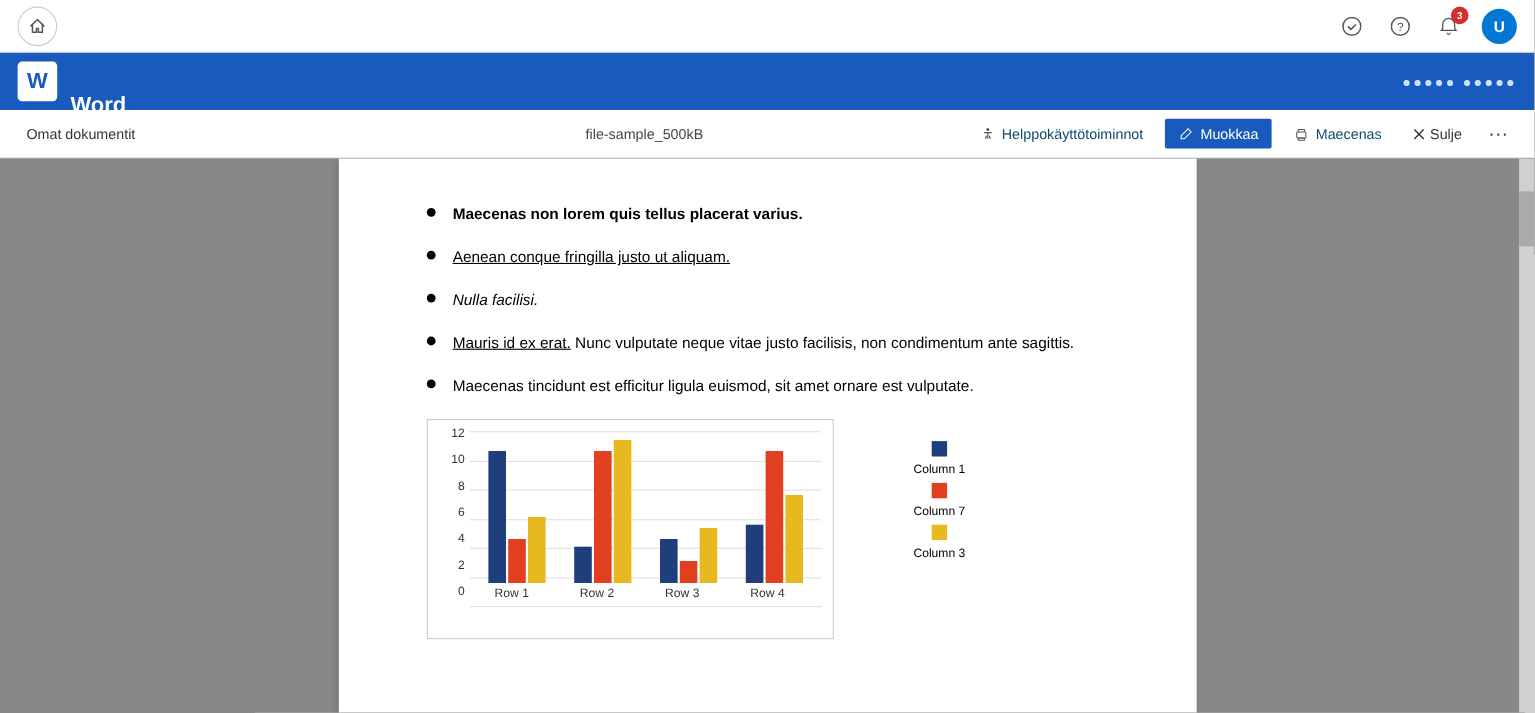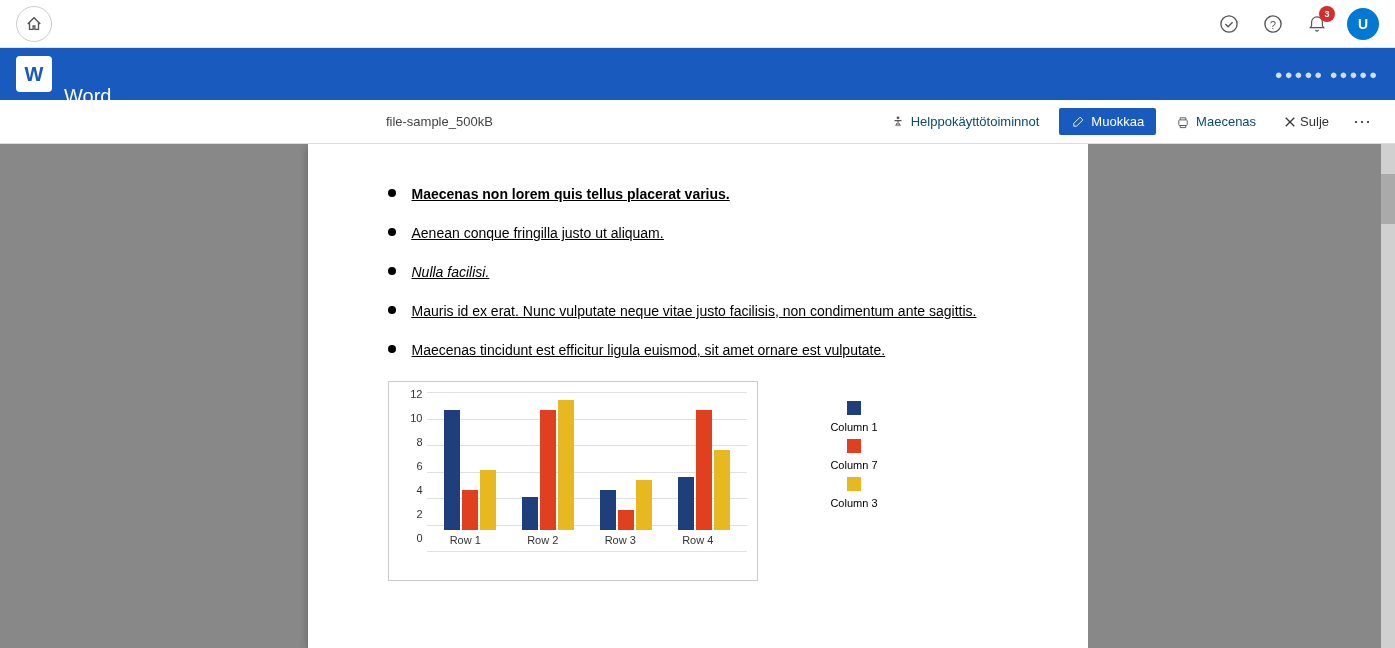--- a/index.html
+++ b/index.html
@@ -51,21 +51,21 @@
       justify-content: space-between;
     }
     .word-bar-left { display: flex; align-items: center; gap: 12px; }
     .word-icon {
       width: 36px; height: 36px; background: #fff; border-radius: 4px;
       display: flex; align-items: center; justify-content: center;
     }
     .word-icon-w {
       font-size: 20px; font-weight: 800; color: #185abd; font-family: Arial;
     }
-    .word-title { color: #fff; font-size: 20px; font-weight: 400; margin-top: 44px; }
+    .word-title { color: #fff; font-size: 20px; font-weight: 700; margin-top: 44px; }
     .word-bar-right { color: #cce0f7; font-size: 13px; }
 
     
     .toolbar {
       height: 44px;
       background: #fff;
       border-bottom: 1px solid #ddd;
       display: flex;
       align-items: center;
       padding: 0 16px;
@@ -108,21 +108,21 @@
       padding: 40px 60px 40px 80px;
       overflow-y: auto;
       position: relative;
       box-shadow: 0 2px 8px rgba(0,0,0,0.3);
     }
 
     
     .bullet-list { list-style: none; padding: 0; }
     .bullet-list li {
       display: flex; align-items: flex-start; margin-bottom: 18px;
-      font-size: 14px; line-height: 1.5; color: #000; text-decoration: underline;
+      font-size: 14px; line-height: 1.5; color: #000;
     }
     .bullet-dot {
       width: 8px; min-width: 8px; height: 8px; background: #000;
       border-radius: 50%; margin-top: 5px; margin-right: 16px;
     }
     .text-bold { font-weight: 700; }
     .text-italic { font-style: italic; }
     .text-underline { text-decoration: underline; }
 
     
@@ -227,20 +227,23 @@
       <span class="word-icon-w">W</span>
     </div>
     <span class="word-title">Word</span>
   </div>
   <div class="word-bar-right">
     <span style="color:#cce0f7;font-size:13px;letter-spacing:2px;">●●●●● ●●●●●</span>
   </div>
 </div>
 
 <div class="toolbar">
+  <div class="toolbar-left">
+    <button class="omat-btn">Omat dokumentit</button>
+  </div>
   <div class="toolbar-center">
     <span>file-sample_500kB</span>
   </div>
   <div class="toolbar-right">
     <button class="toolbar-action-btn">
       <svg width="14" height="14" viewBox="0 0 20 20">
         <circle cx="10" cy="4" r="2" fill="#555"></circle>
         <path d="M5 8h10M10 8v8M7 16l1-4M13 16l-1-4" stroke="#555" stroke-width="1.5" fill="none"></path>
       </svg>
       <span>Helppokäyttötoiminnot</span>

